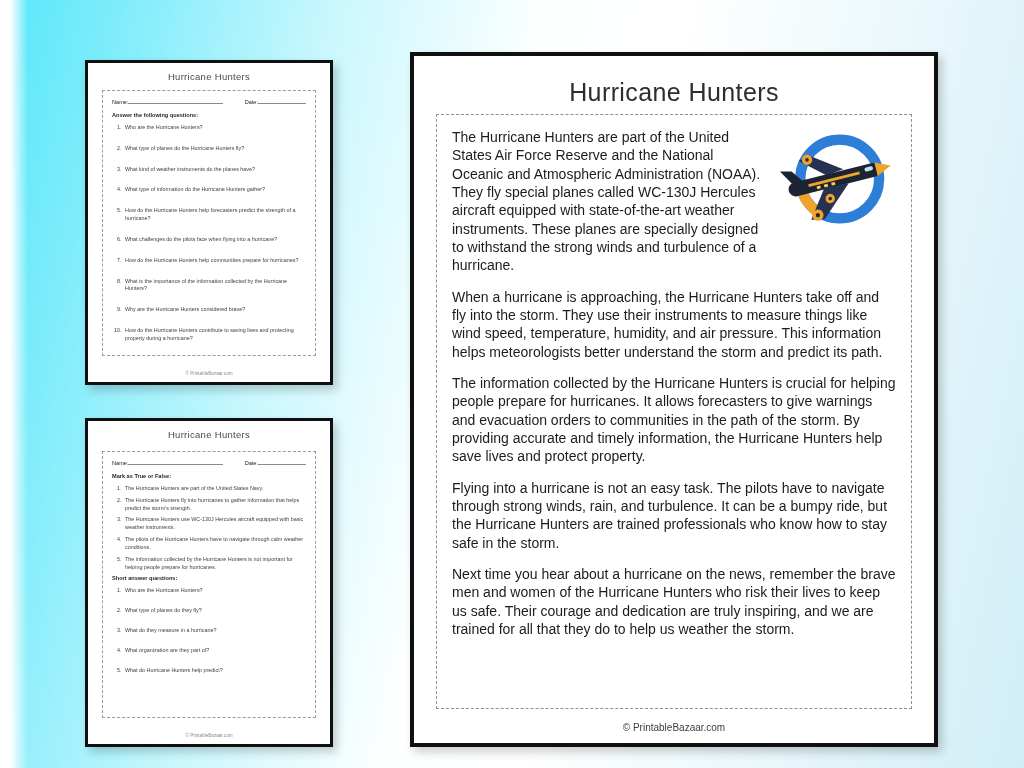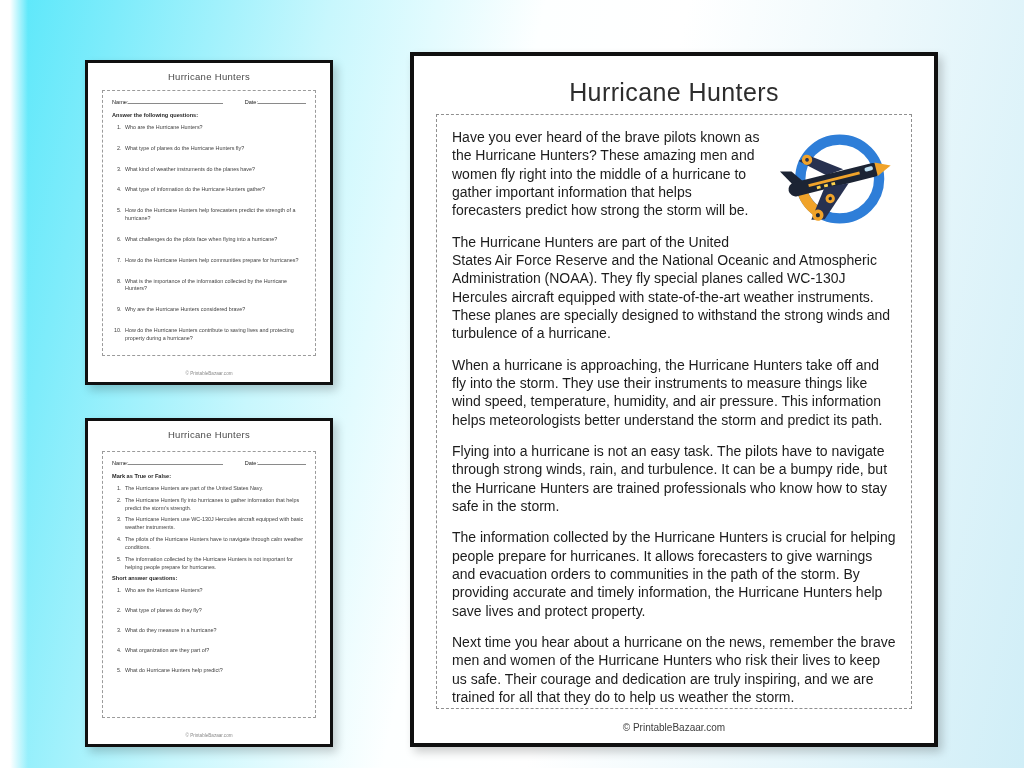--- a/index.html
+++ b/index.html
@@ -127,23 +127,22 @@
             <rect x="52" y="59" width="4" height="3" fill="#ffd34d"></rect>
             <rect x="60" y="59" width="4" height="3" fill="#ffd34d"></rect>
             <polygon points="52,62 30,92 44,95 78,64" fill="#273150"></polygon>
             <circle cx="38" cy="89" r="6" fill="#f0a32a"></circle>
             <circle cx="38" cy="89" r="2.2" fill="#1c2434"></circle>
             <circle cx="55" cy="75" r="5" fill="#f0a32a"></circle>
             <circle cx="55" cy="75" r="1.8" fill="#1c2434"></circle>
           </g>
         </svg>
       </div>
-      <p>Have you ever heard of the brave pilots known as the Hurricane Hunters? These amazing men and women fly right into the middle of a hurricane to gather important information that helps forecasters predict how strong the storm will be.</p>
       <p>The Hurricane Hunters are part of the United States Air Force Reserve and the National Oceanic and Atmospheric Administration (NOAA). They fly special planes called WC-130J Hercules aircraft equipped with state-of-the-art weather instruments. These planes are specially designed to withstand the strong winds and turbulence of a hurricane.</p>
       <p>When a hurricane is approaching, the Hurricane Hunters take off and fly into the storm. They use their instruments to measure things like wind speed, temperature, humidity, and air pressure. This information helps meteorologists better understand the storm and predict its path.</p>
+      <p>The information collected by the Hurricane Hunters is crucial for helping people prepare for hurricanes. It allows forecasters to give warnings and evacuation orders to communities in the path of the storm. By providing accurate and timely information, the Hurricane Hunters help save lives and protect property.</p>
       <p>Flying into a hurricane is not an easy task. The pilots have to navigate through strong winds, rain, and turbulence. It can be a bumpy ride, but the Hurricane Hunters are trained professionals who know how to stay safe in the storm.</p>
-      <p>The information collected by the Hurricane Hunters is crucial for helping people prepare for hurricanes. It allows forecasters to give warnings and evacuation orders to communities in the path of the storm. By providing accurate and timely information, the Hurricane Hunters help save lives and protect property.</p>
       <p>Next time you hear about a hurricane on the news, remember the brave men and women of the Hurricane Hunters who risk their lives to keep us safe. Their courage and dedication are truly inspiring, and we are trained for all that they do to help us weather the storm.</p>
     </div>
     <div class="big-footer">© PrintableBazaar.com</div>
   </div>
 
 </div>
 
 </body></html>

